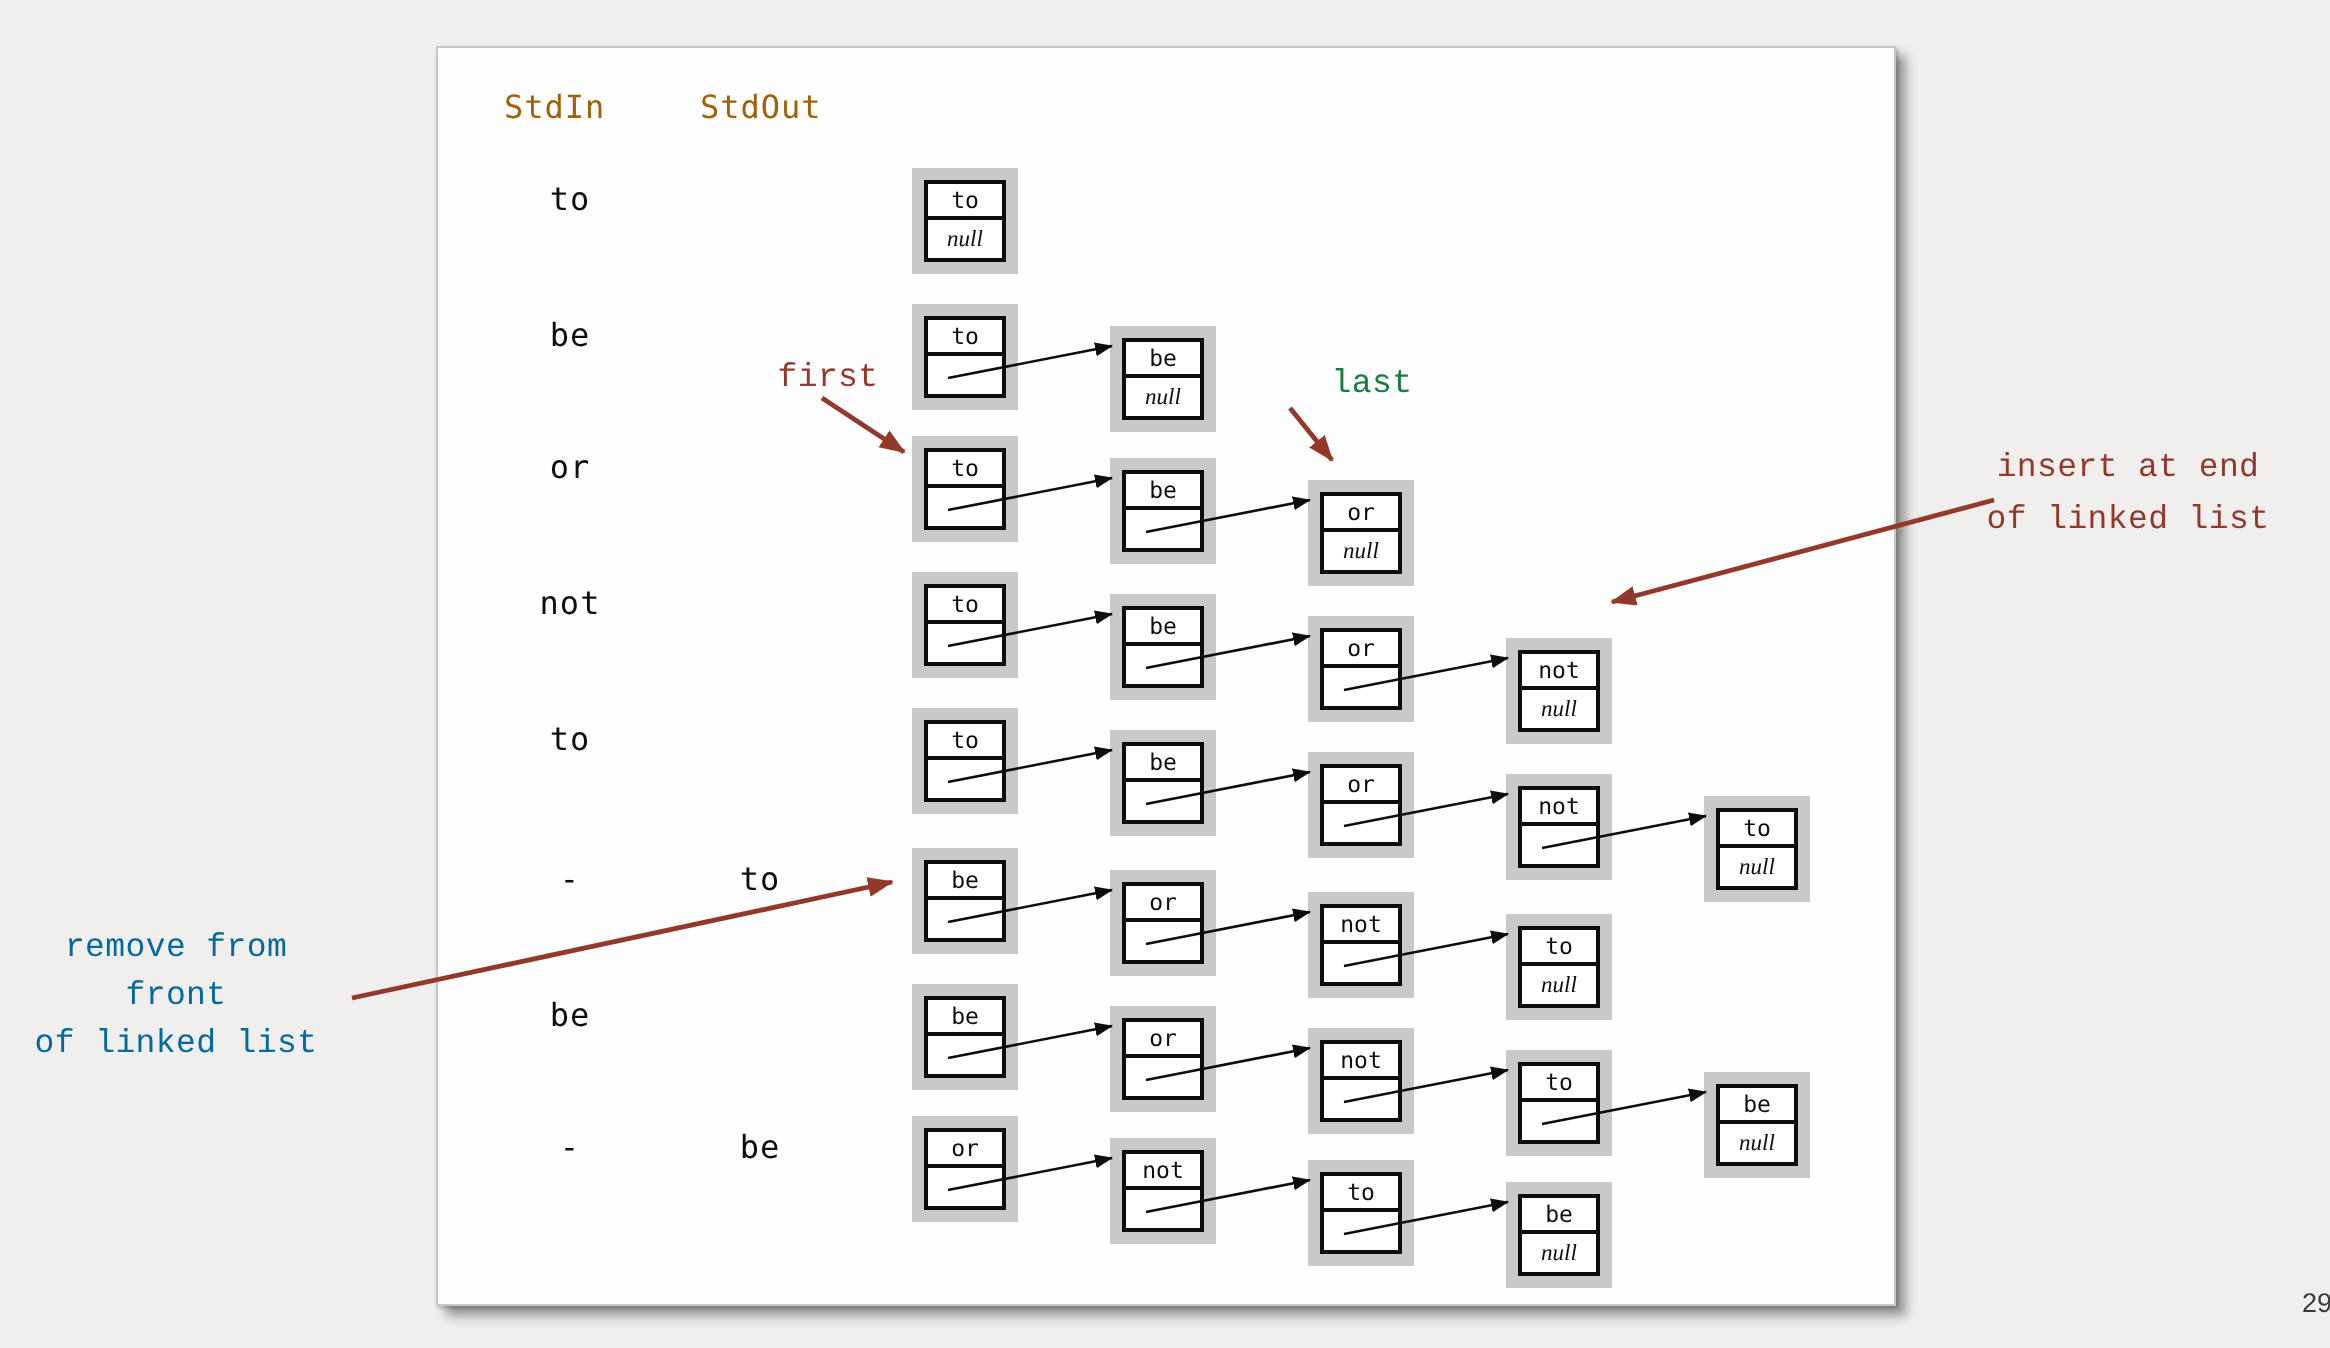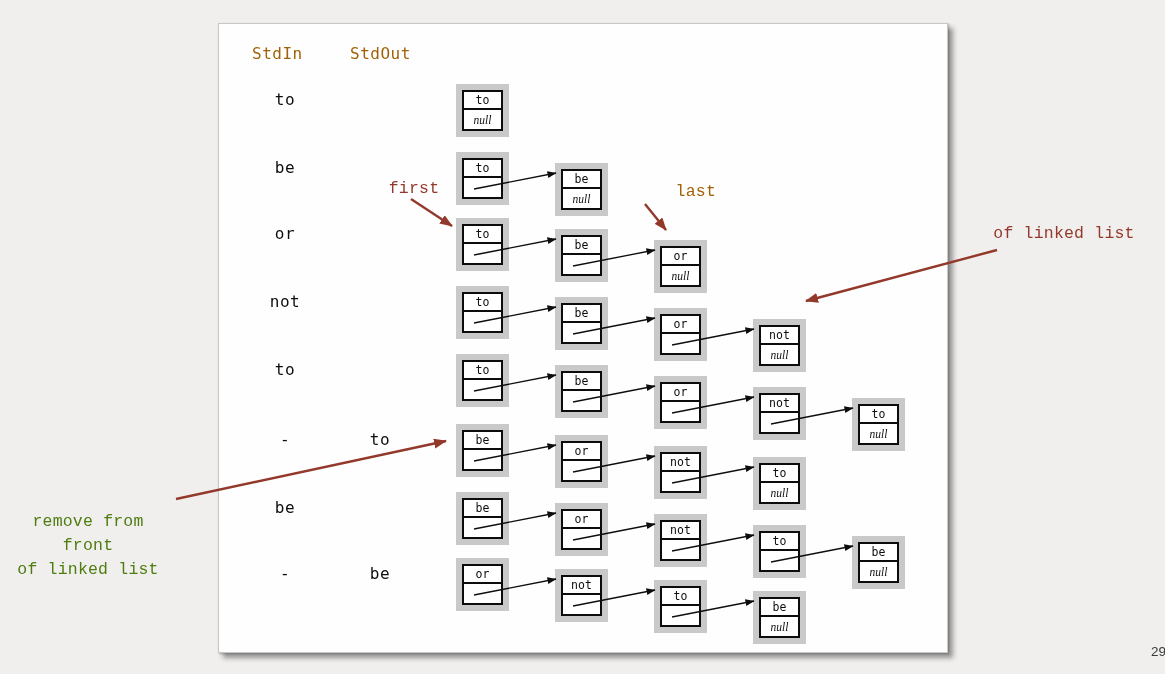--- a/index.html
+++ b/index.html
@@ -249,25 +249,26 @@
         <line x1="411" y1="199" x2="452" y2="226" stroke="#93392b" stroke-width="2.4" marker-end="url(#mk-red)"></line>
         <line x1="645" y1="204" x2="666" y2="230" stroke="#93392b" stroke-width="2.4" marker-end="url(#mk-red)"></line>
         <line x1="997" y1="250" x2="806" y2="301" stroke="#93392b" stroke-width="2.4" marker-end="url(#mk-red)"></line>
         <line x1="176" y1="499" x2="446" y2="441" stroke="#93392b" stroke-width="2.4" marker-end="url(#mk-red)"></line>
       </g>
   </svg>
 
   <div class="ann" style="left: 364px; top: 176px; width: 100px; color: rgb(147, 57, 43);">
     <span>first</span>
   </div>
-  <div class="ann" style="left: 616px; top: 179px; width: 100px; color: #a16207; text-align: right;">
+  <div class="ann" style="left: 636px; top: 179px; width: 100px; color: #15803d;">
     <span>last</span>
   </div>
   <div class="ann" style="left: 989px; top: 221px; width: 150px; line-height: 26px; color: rgb(147, 57, 43);">
+    <div>insert at end</div>
     <div>of linked list</div>
   </div>
-  <div class="ann" style="left: 13px; top: 462px; width: 150px; line-height: 24px; color: #4d7c0f; margin-top: 48px;">
+  <div class="ann" style="left: 13px; top: 462px; width: 150px; line-height: 24px; color: #0369a1;">
     <div>remove from front</div>
     <div>of linked list</div>
   </div>
 
   <div id="page-num">29</div>
 </div>
 
 </body></html>

